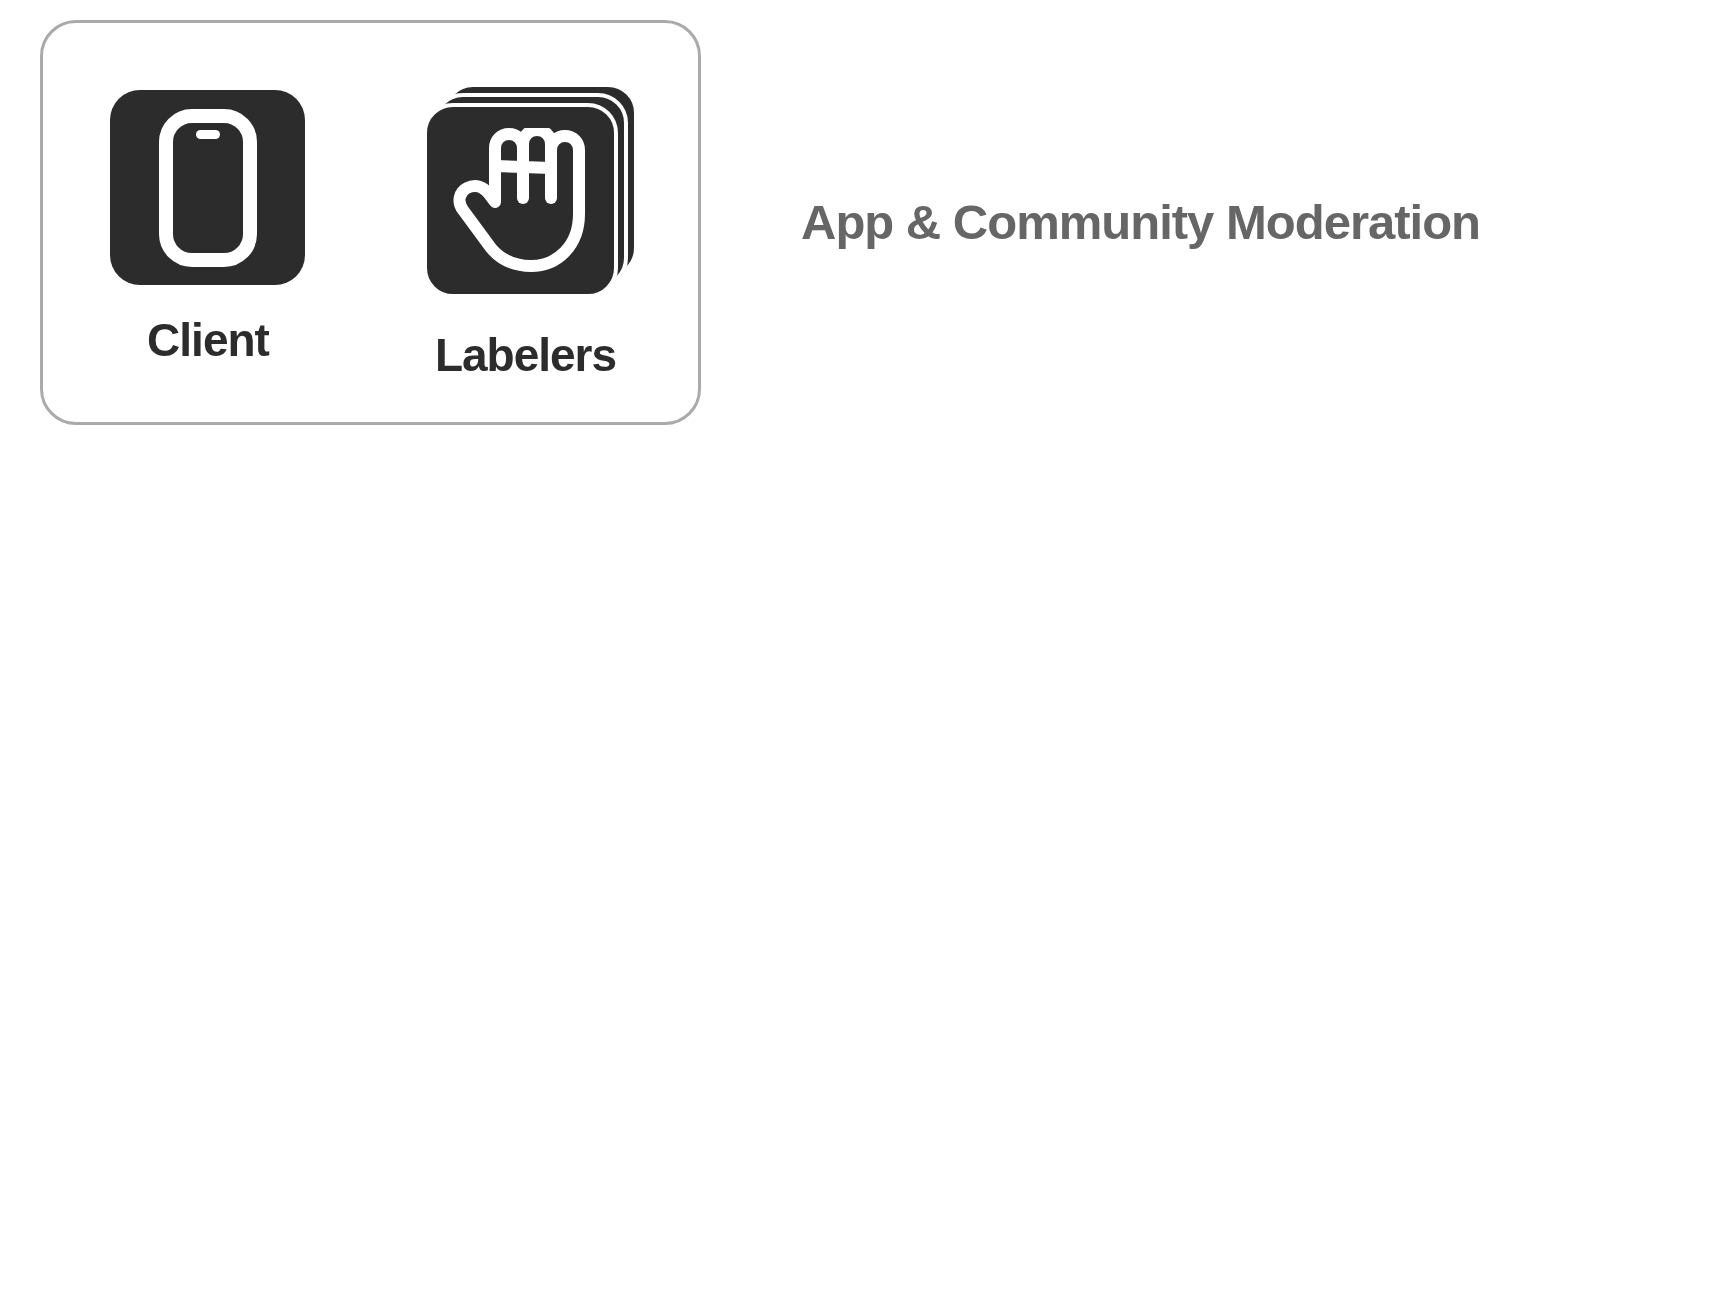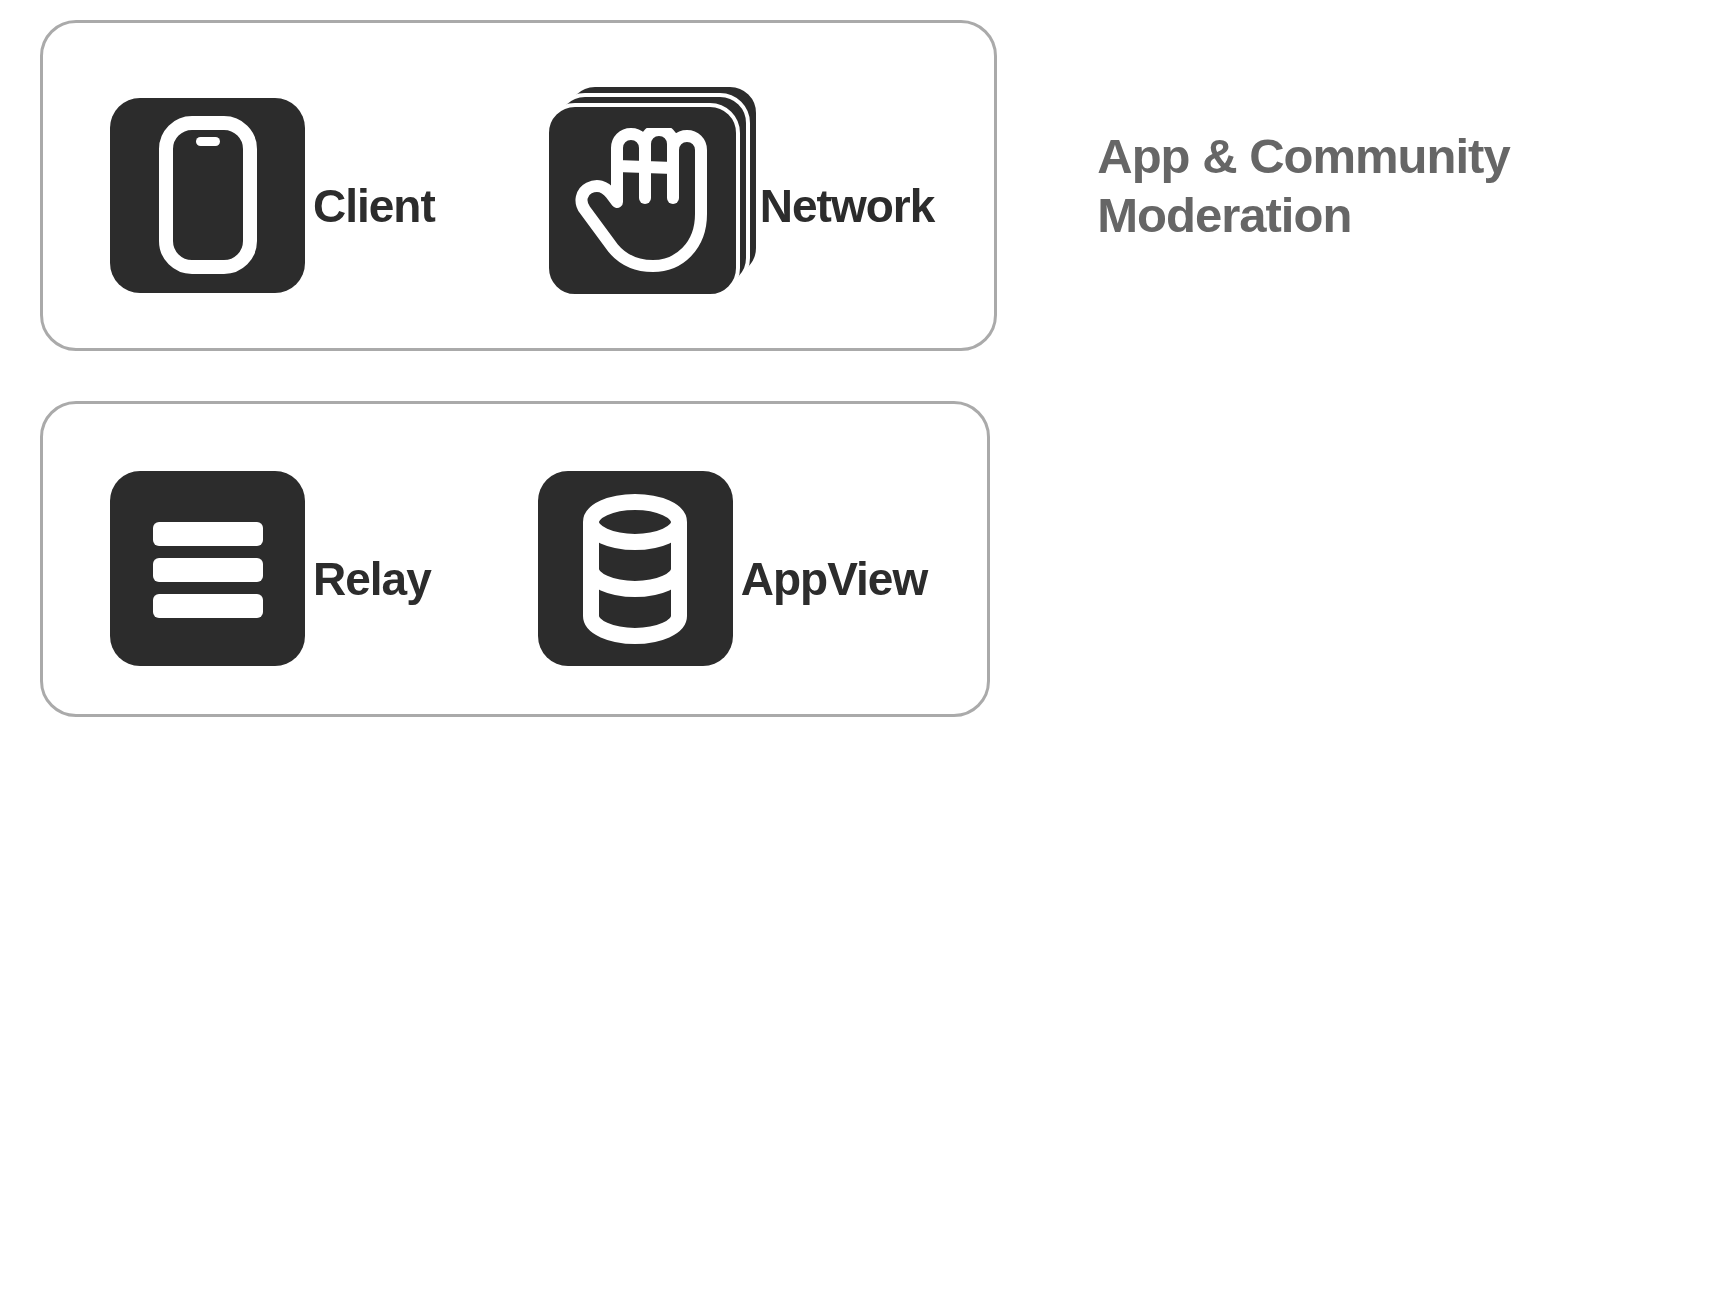--- a/index.html
+++ b/index.html
@@ -22,21 +22,21 @@
     .panel {
       border: 3px solid #aaa;
       border-radius: 36px;
       padding: 60px 60px 40px 60px;
       display: flex;
       gap: 100px;
       margin-left: 20px;
     }
     .node {
       display: flex;
-      flex-direction: row;
+      flex-direction: column;
       align-items: center;
       text-align: center;
     }
     .tile-wrapper {
       position: relative;
       width: 210px;
       height: 210px;
     }
     .tile {
       width: 195px;
@@ -133,46 +133,20 @@
                      C 4 74 6 64 14 60
                      C 22 56 30 58 36 66
                      L 42 74
                      L 42 38
                      Z" fill="none" stroke="#fff" stroke-width="12" stroke-linejoin="round" stroke-linecap="round"></path>
             <line x1="70" y1="36" x2="70" y2="70" stroke="#fff" stroke-width="12" stroke-linecap="round"></line>
             <line x1="98" y1="40" x2="98" y2="70" stroke="#fff" stroke-width="12" stroke-linecap="round"></line>
           </svg>
         </div>
       </div>
-      <div class="node-label">Network</div>
+      <div class="node-label">Labelers</div>
     </div>
   </div>
   <div class="row-title">App &amp; Community Moderation</div>
 </div>
 
 <div class="row">
-  <div class="panel">
-    <div class="node">
-      <div class="tile-wrapper">
-        <div class="tile" style="bottom:auto;top:7px;left:7px;">
-          <svg width="130" height="130" viewBox="0 0 130 130">
-            <rect x="10" y="18" width="110" height="24" rx="6" fill="#fff"></rect>
-            <rect x="10" y="54" width="110" height="24" rx="6" fill="#fff"></rect>
-            <rect x="10" y="90" width="110" height="24" rx="6" fill="#fff"></rect>
-          </svg>
-        </div>
-      </div>
-      <div class="node-label">Relay</div>
-    </div>
-    <div class="node">
-      <div class="tile-wrapper">
-        <div class="tile" style="bottom:auto;top:7px;left:7px;">
-          <svg width="120" height="150" viewBox="0 0 120 150">
-            <ellipse cx="60" cy="28" rx="44" ry="20" fill="none" stroke="#fff" stroke-width="16"></ellipse>
-            <path d="M 16 28 L 16 122 C 16 133 36 142 60 142 C 84 142 104 133 104 122 L 104 28" fill="none" stroke="#fff" stroke-width="16"></path>
-            <path d="M 16 75 C 16 86 36 95 60 95 C 84 95 104 86 104 75" fill="none" stroke="#fff" stroke-width="16"></path>
-          </svg>
-        </div>
-      </div>
-      <div class="node-label">AppView</div>
-    </div>
-  </div>
 </div>
 
 </body></html>

